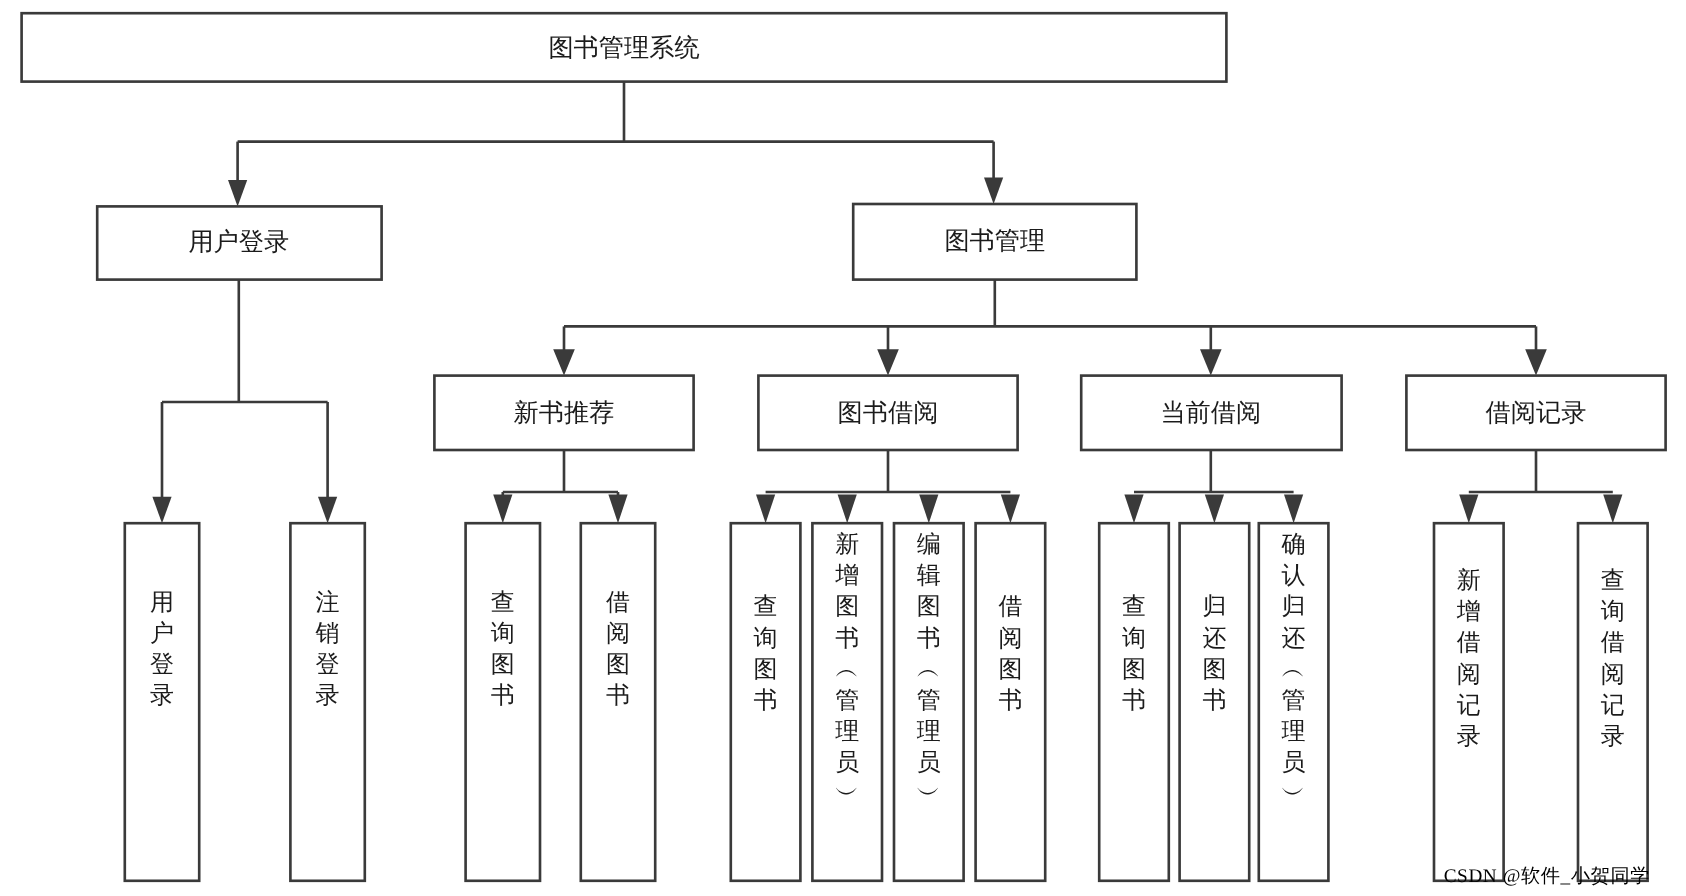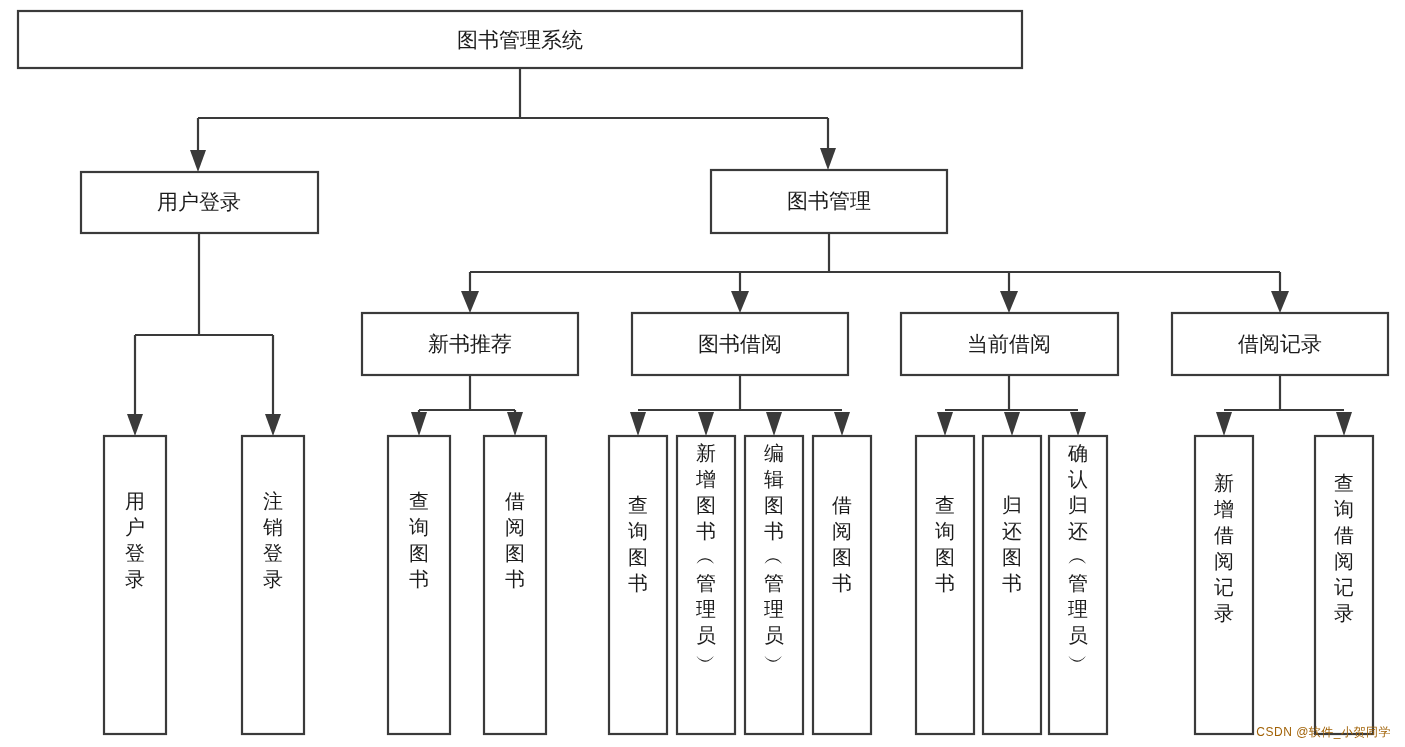--- a/index.html
+++ b/index.html
@@ -11,21 +11,20 @@
     width: 1405px;
     height: 747px;
     font-family: "Liberation Sans", "DejaVu Sans", sans-serif;
     overflow: hidden;
   }
   #diagram-root {
     position: relative;
     width: 1383px;
     height: 747px;
     background: #ffffff;
-    padding-left: 16px;
   }
   svg.diagram-canvas {
     position: absolute;
     top: 0;
     left: 0;
     width: 1405px;
     height: 747px;
   }
   .node-rect {
     fill: #ffffff;
@@ -54,23 +53,23 @@
     font-family: "Liberation Sans", "DejaVu Sans", sans-serif;
     font-size: 20px;
     fill: #1b1b1b;
     text-anchor: middle;
     white-space: pre;
   }
   .watermark-text {
     position: absolute;
     right: 8px;
     bottom: 6px;
-    font-family: Liberation Sans, sans-serif;
-    font-size: 12px;
-    color: #a16207;
+    font-family: Liberation Serif, serif;
+    font-size: 16px;
+    color: #000000;
     letter-spacing: 0.5px;
     user-select: none;
     pointer-events: none;
   }
 </style>
 </head>
 <body>
 
 <div id="diagram-root">
 

